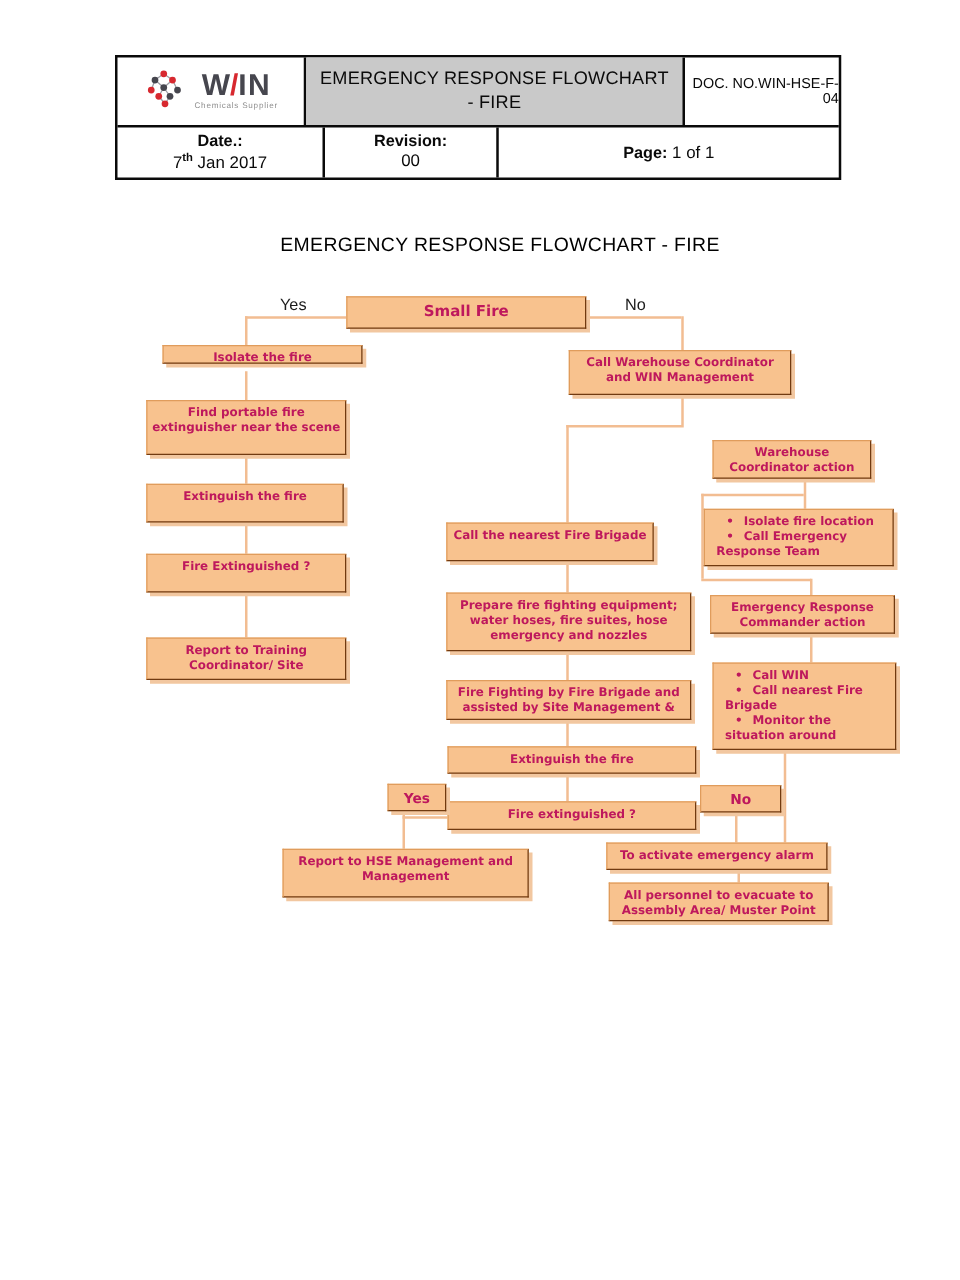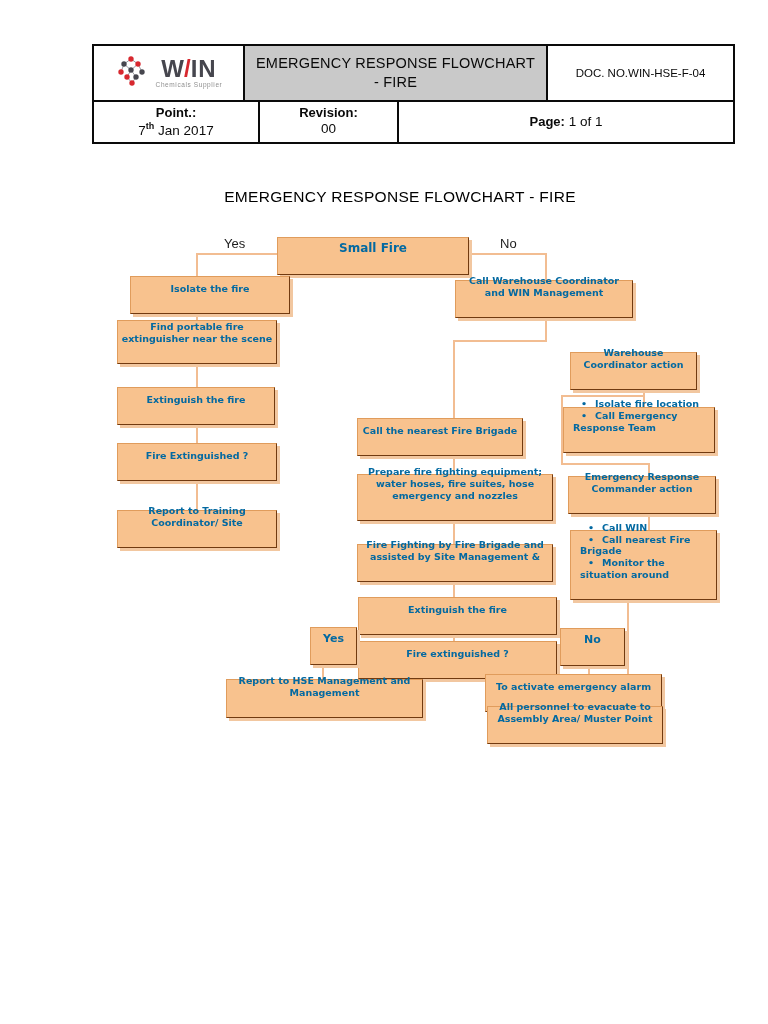--- a/index.html
+++ b/index.html
@@ -1,21 +1,21 @@
 <!DOCTYPE html>
 <html><head>
 <meta charset="utf-8">
 <style>
   html,body{margin:0;padding:0;}
   body{
     width:768px;height:1024px;background:#ffffff;position:relative;
     font-family:"Liberation Sans", sans-serif;color:#0a0a0a;overflow:hidden;
   }
   
-  .hdr{position:absolute;left:92px;top:44px;width:643px;border:2px solid #0a0a0a;box-sizing:border-box;background:#fff;}
+  .hdr{position:absolute;left:92px;top:44px;width:581px;border:2px solid #0a0a0a;box-sizing:border-box;background:#fff;}
   .hdr-row{display:flex;}
   .hdr-row.r1{height:54px;border-bottom:2px solid #0a0a0a;}
   .hdr-row.r2{height:40px;}
   .cell{box-sizing:border-box;border-right:2px solid #0a0a0a;display:flex;flex-direction:column;align-items:center;justify-content:center;text-align:center;}
   .cell:last-child{border-right:none;flex:1;text-align:right;}
   .logo-cell{width:151px;flex-direction:row;gap:5px;}
   .title-cell{width:303px;background:#c9c9c9;font-size:14.5px;line-height:1.3;letter-spacing:.2px;}
   .doc-cell{font-size:11.5px;}
   .issuing-cell{width:151px;}
   .date-cell{width:166px;}
@@ -30,23 +30,23 @@
   .win-line{font-weight:bold;font-size:24px;letter-spacing:1px;color:#46464e;}
   .win-line .slash{color:#d7282f;margin:0 -1px;}
   .tagline{font-size:6.5px;color:#8f8f8f;letter-spacing:.6px;margin-top:1px;}
   
   .fc-title{position:absolute;left:100px;top:188px;width:600px;text-align:center;font-size:15.5px;letter-spacing:.3px;color:#000;}
   #canvas{position:absolute;left:0;top:0;width:768px;height:1024px;}
   .node{
     position:absolute;box-sizing:border-box;background:#f8c28e;
     border:1px solid;border-color:#e09c5c #713a10 #713a10 #e09c5c;
     box-shadow:3px 3px 0 #f2c7a0;
-    display:flex;align-items:flex-end;justify-content:center;text-align:center;
+    display:flex;align-items:flex-start;justify-content:center;text-align:center;
     font-family:"DejaVu Sans", sans-serif;font-weight:bold;font-size:9.5px;line-height:1.25;
-    color:#0369a1;padding:18px 3px;
+    color:#be185d;padding:4px 3px;
   }
   .node.bullets{justify-content:flex-start;text-align:left;}
   .node.bullets ul{list-style:none;margin:0;padding:0 0 0 6px;}
   .node.bullets li{padding-left:0;}
   .node.bullets li::before{content:"\2022";display:inline-block;width:22px;text-align:center;}
   .conn{position:absolute;background:#f2bd92;}
   .branch-label{position:absolute;font-size:13px;color:#1c1c1c;font-family:"Liberation Sans",sans-serif;}
 </style>
 </head>
 <body>
@@ -87,21 +87,21 @@
     <div class="cell title-cell">
       <span>EMERGENCY RESPONSE FLOWCHART</span>
       <span>- FIRE</span>
     </div>
     <div class="cell doc-cell">
       <span>DOC. NO.WIN-HSE-F-04</span>
     </div>
   </div>
   <div class="hdr-row r2">
     <div class="cell date-cell">
-      <span class="lbl">Point.:</span>
+      <span class="lbl">Date.:</span>
       <span class="val-big"><span>7</span><sup>th</sup><span> Jan 2017</span></span>
     </div>
     <div class="cell rev-cell">
       <span class="lbl">Revision:</span>
       <span class="val-big">00</span>
     </div>
     <div class="cell">
       <span class="page-line"><span class="lbl">Page:</span><span> 1 of 1</span></span>
     </div>
   </div>

